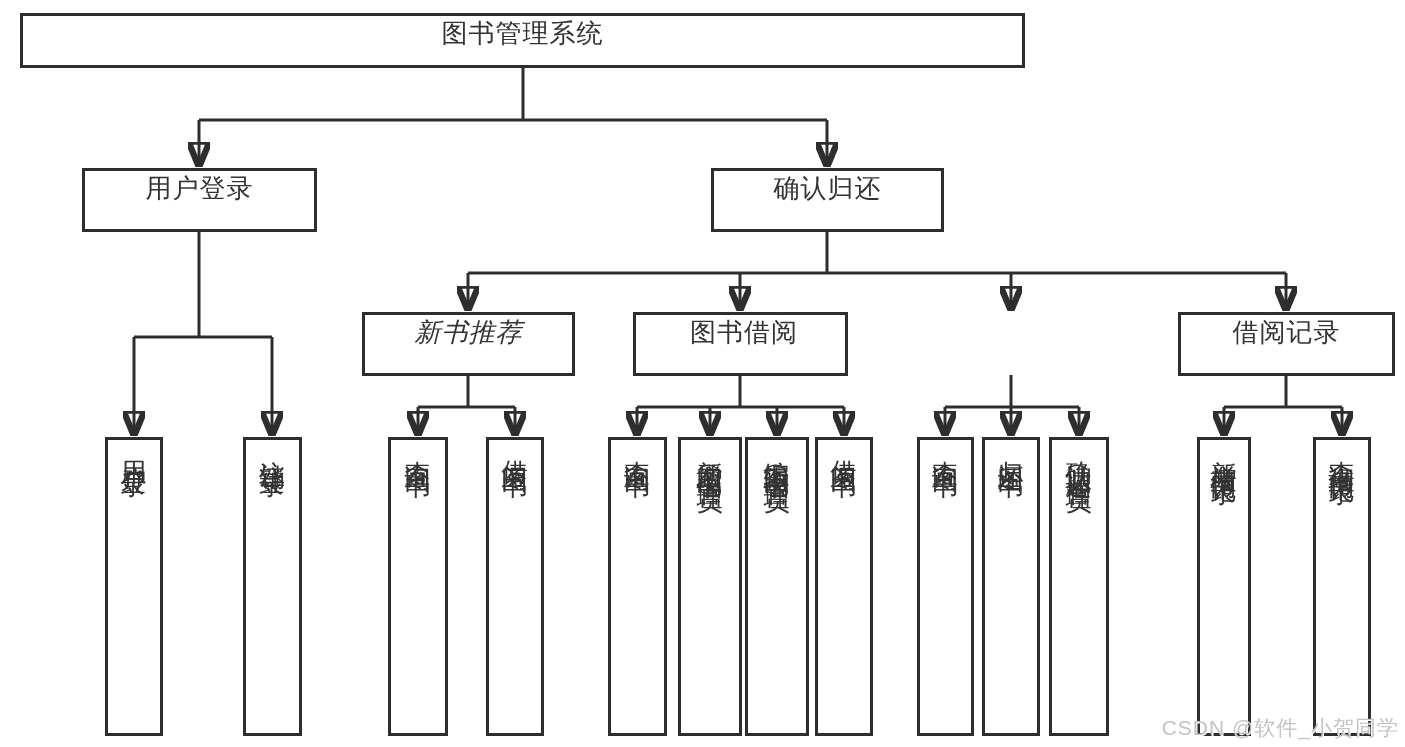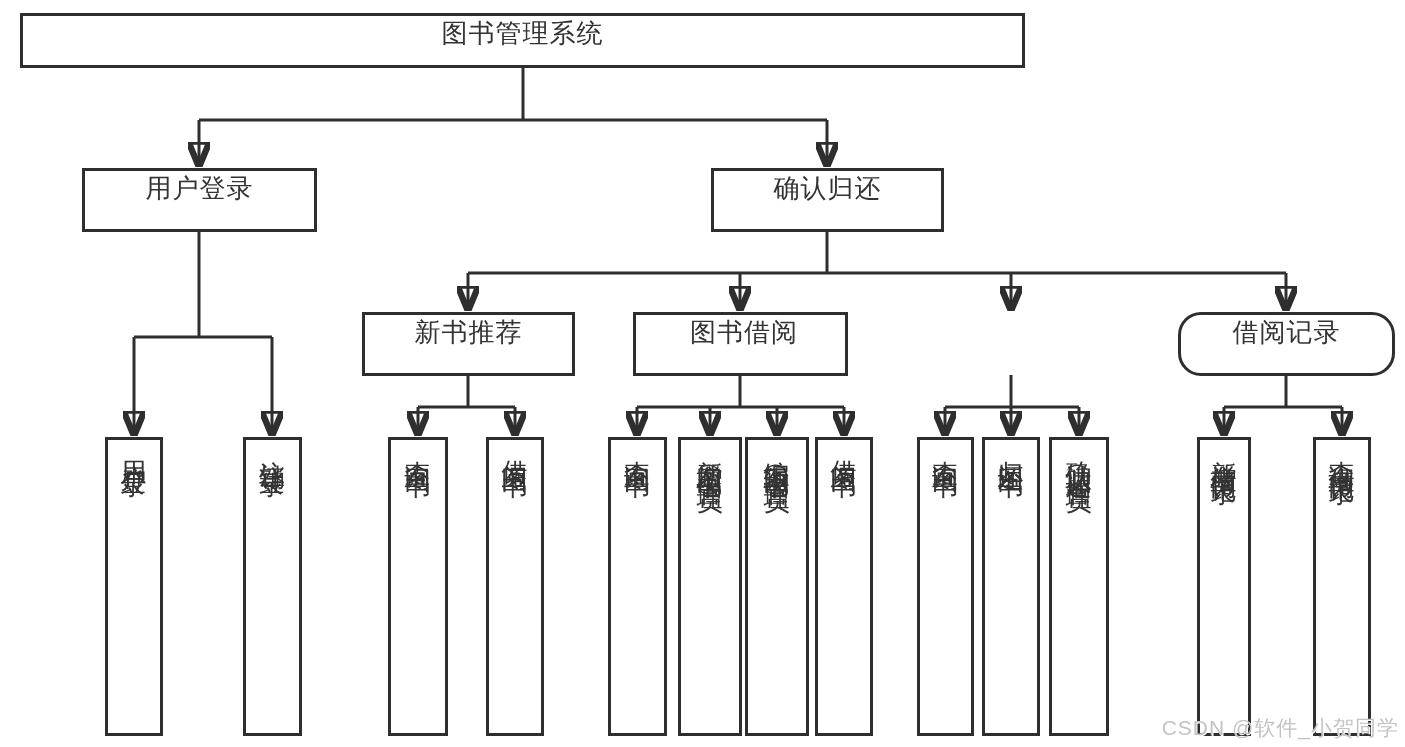--- a/index.html
+++ b/index.html
@@ -106,27 +106,27 @@
     <span class="h-label">图书管理系统</span>
   </div>
 
   <div class="box" style="left:82px; top:168px; width:235px; height:64px;">
     <span class="h-label">用户登录</span>
   </div>
   <div class="box" style="left:711px; top:168px; width:233px; height:64px;">
     <span class="h-label">确认归还</span>
   </div>
 
-  <div class="box" style="left:362px; top:312px; width:213px; height:64px;">
+  <div class="box" style="left:362px; top:312px; width:213px; height:64px;font-style:italic;">
     <span class="h-label">新书推荐</span>
   </div>
   <div class="box" style="left:633px; top:312px; width:215px; height:64px;padding-left:7px;">
     <span class="h-label">图书借阅</span>
   </div>
-  <div class="box" style="left:1178px; top:312px; width:217px; height:64px;border-radius:23px;">
+  <div class="box" style="left:1178px; top:312px; width:217px; height:64px;">
     <span class="h-label">借阅记录</span>
   </div>
 
   <div class="box" style="left:105px; top:437px; width:58px; height:299px;">
     <span class="v-label">用户登录</span>
   </div>
   <div class="box" style="left:243px; top:437px; width:59px; height:299px;">
     <span class="v-label">注销登录</span>
   </div>
 

